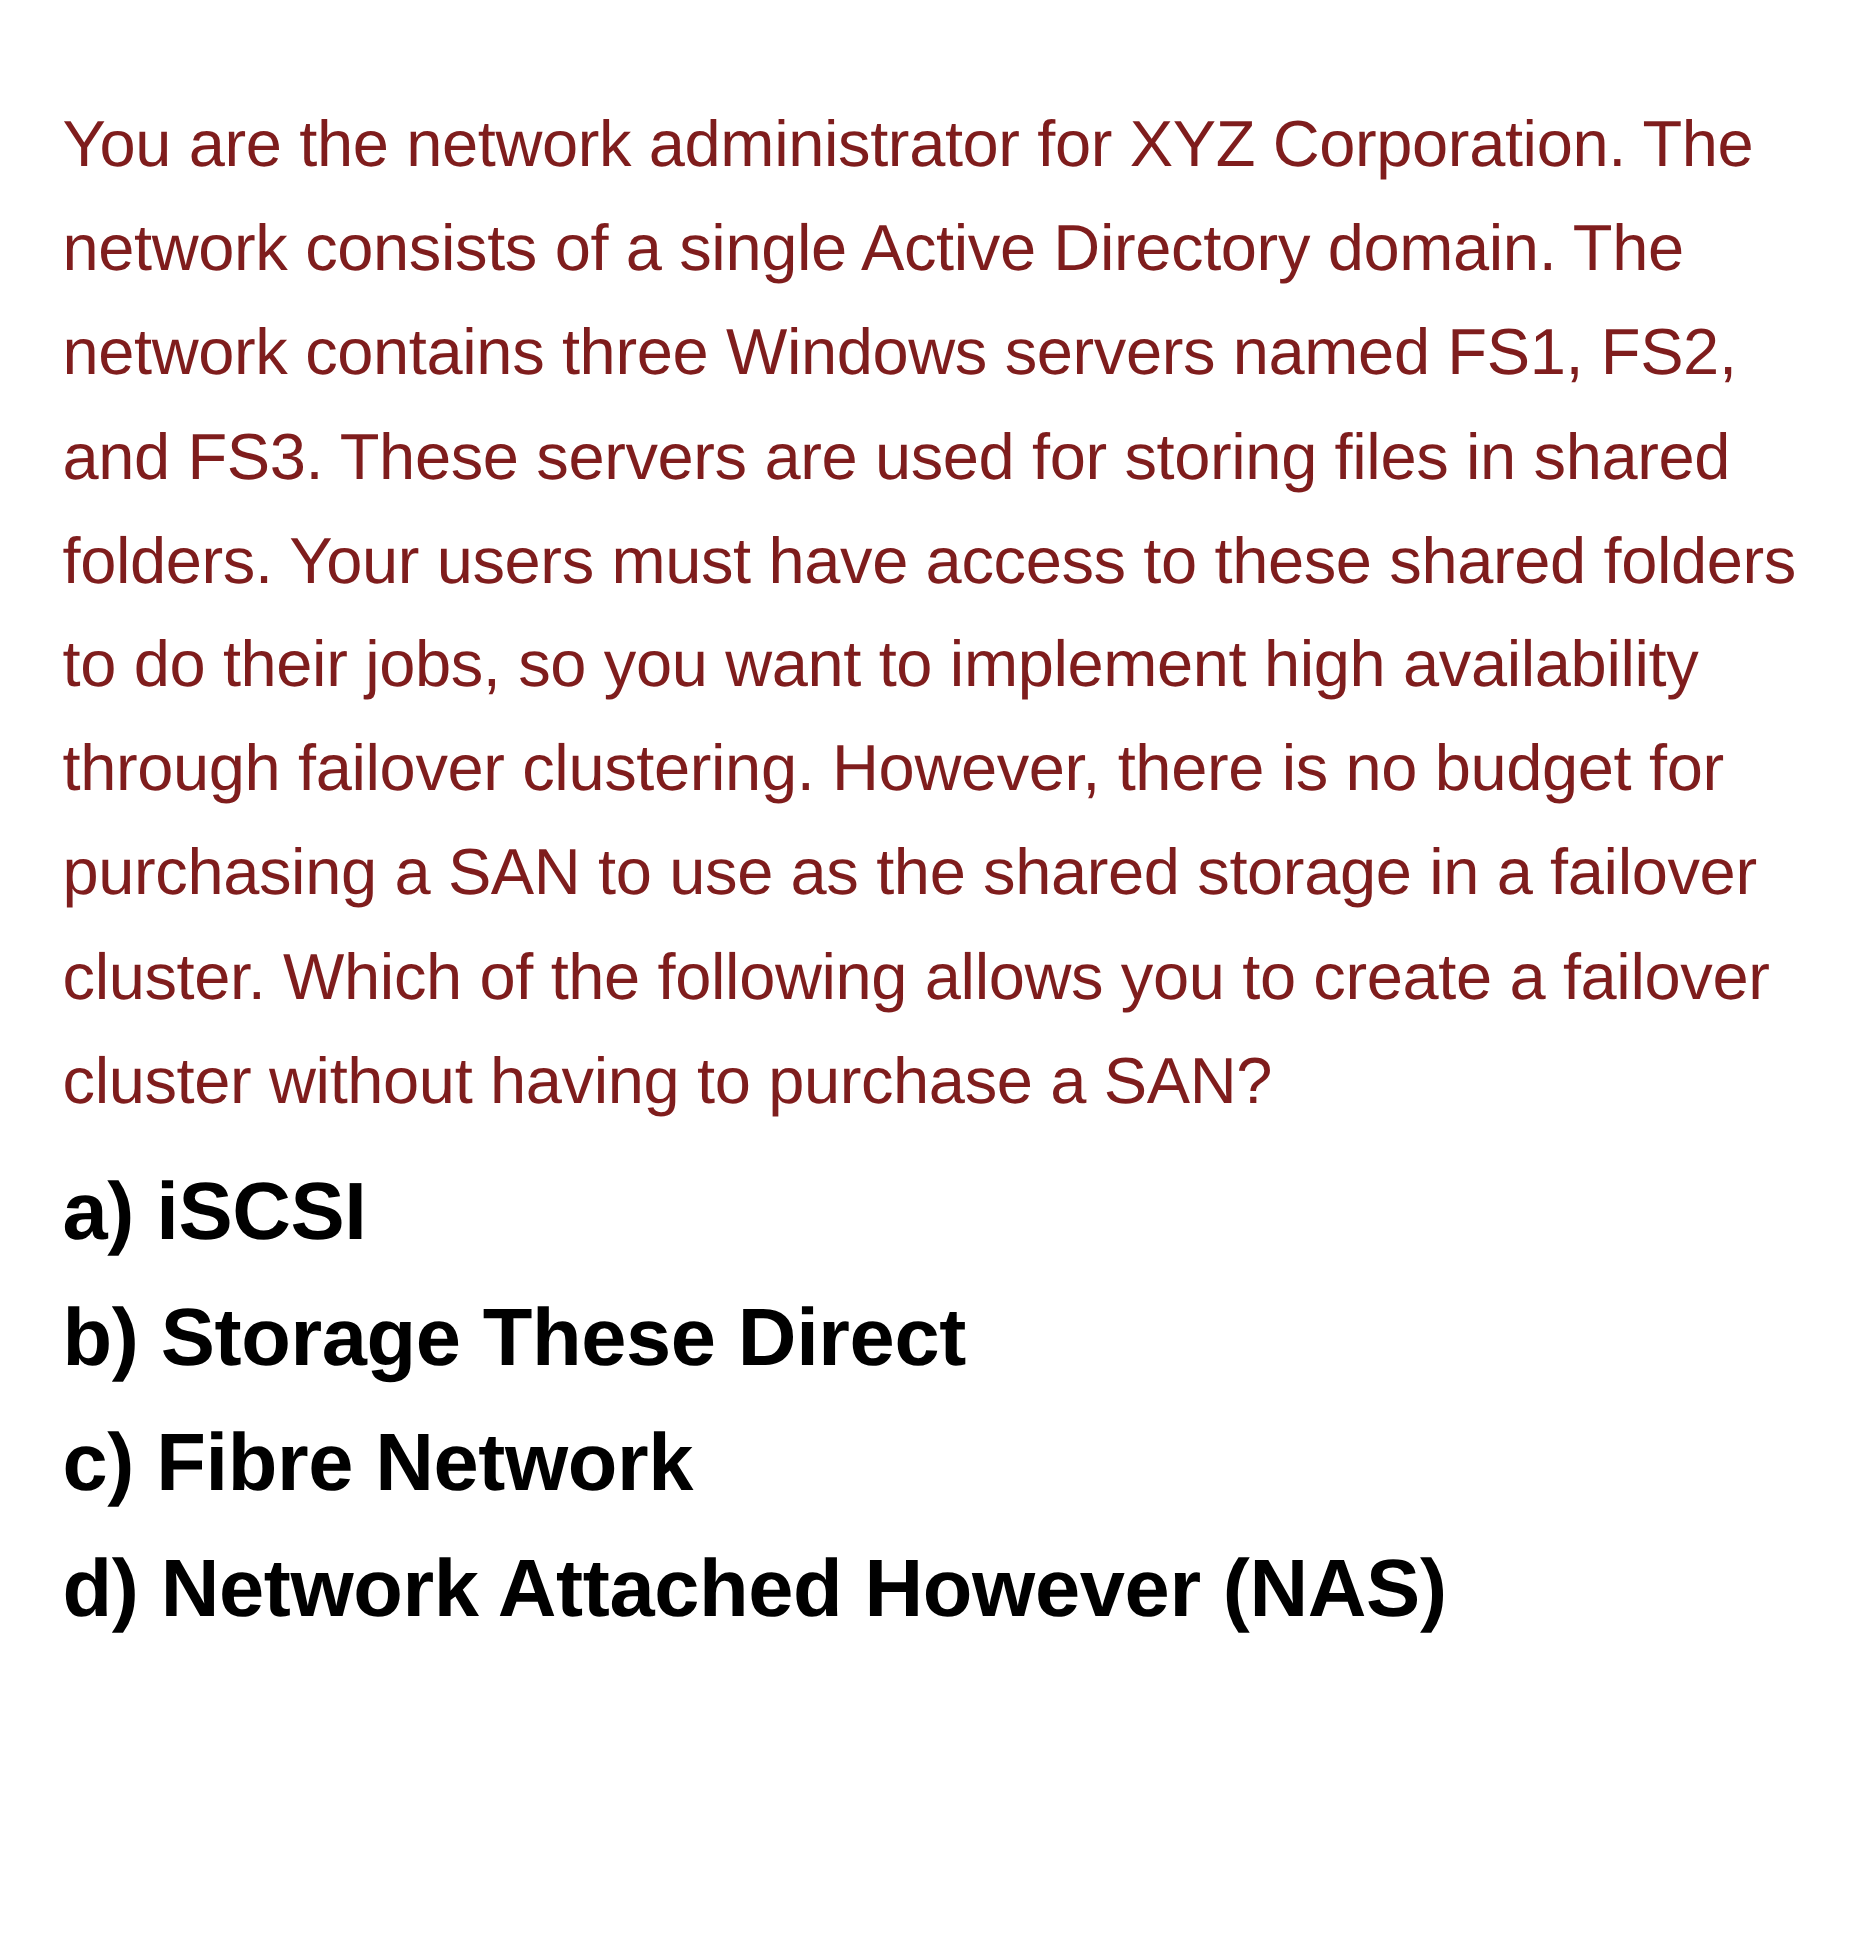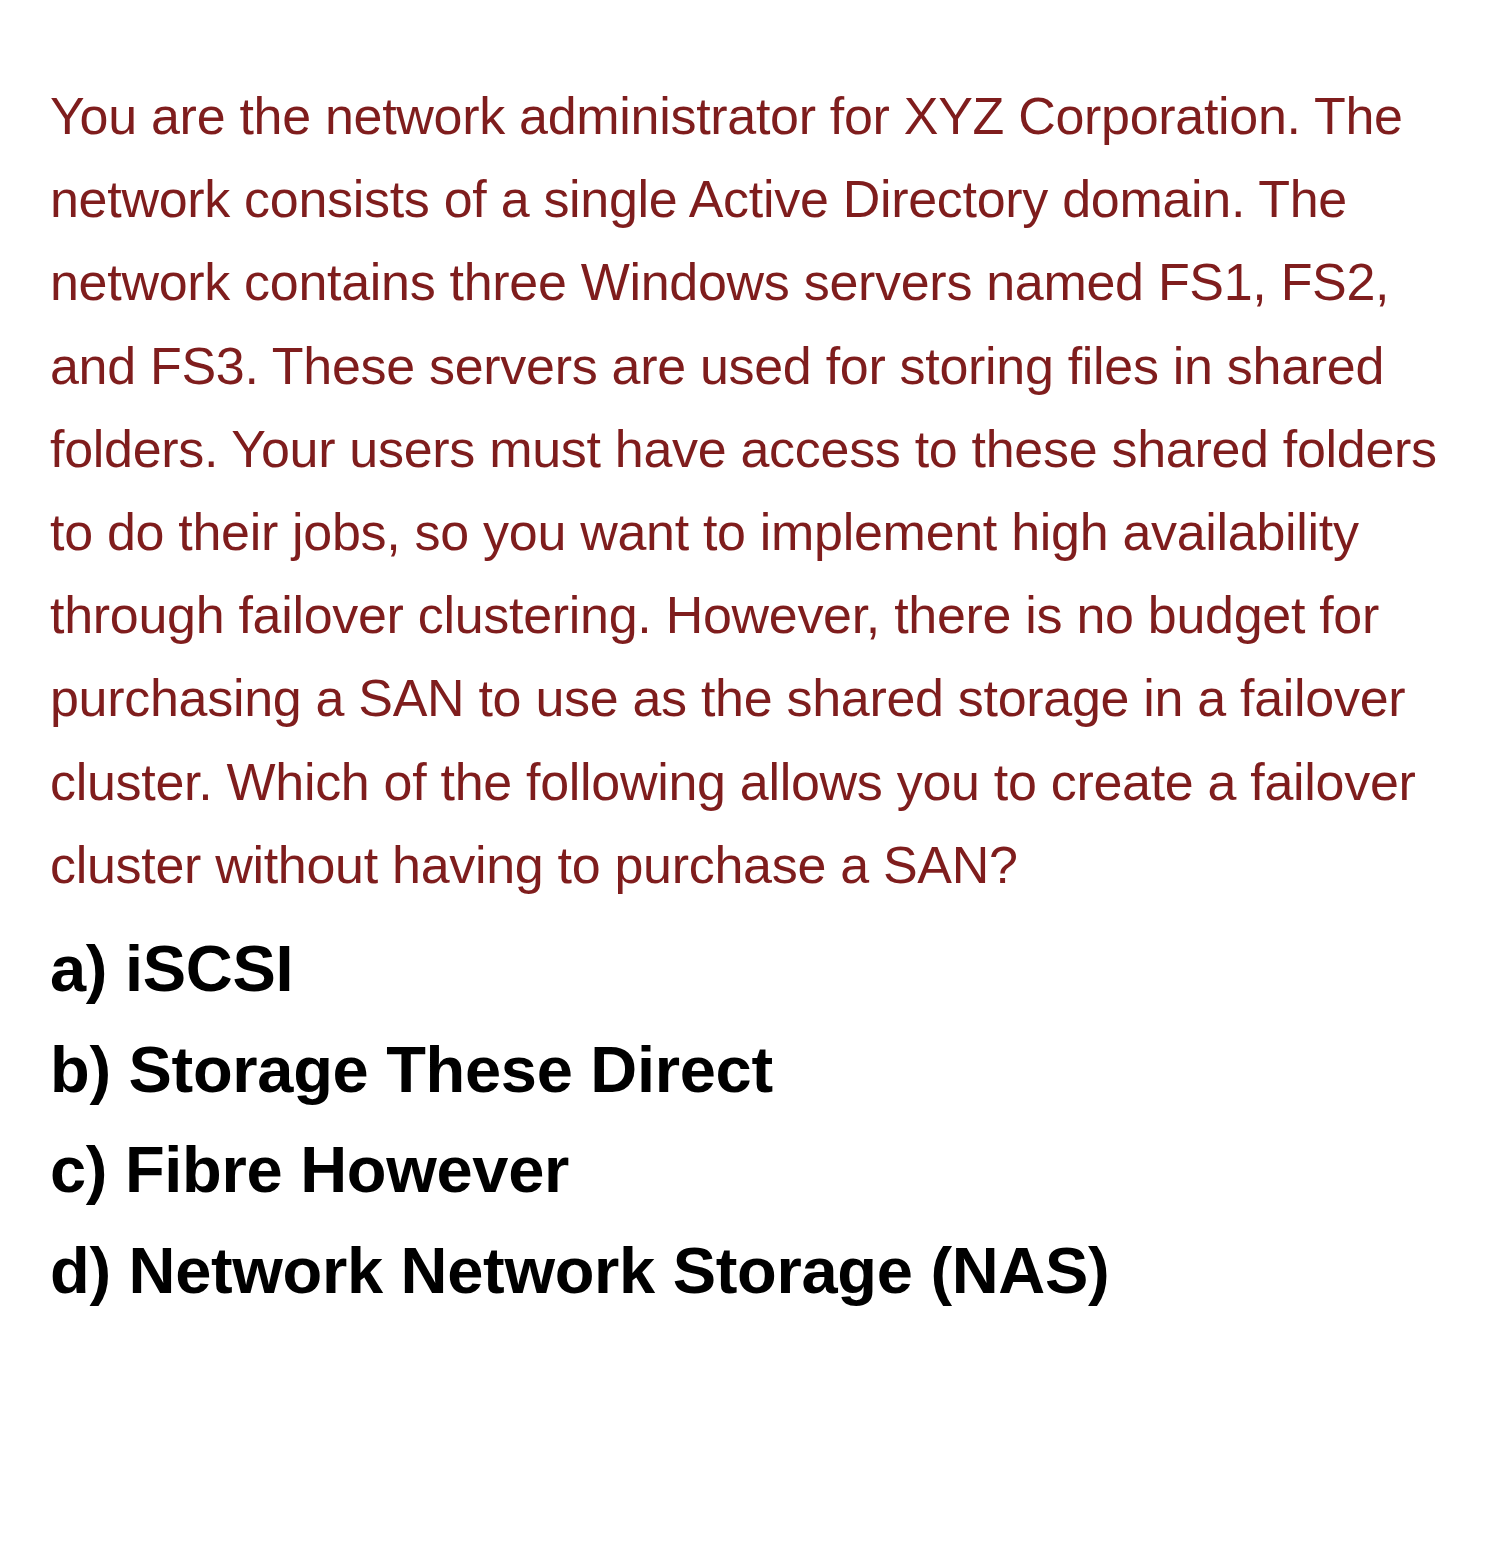--- a/index.html
+++ b/index.html
@@ -38,16 +38,16 @@
     }
   </style>
 </head>
 <body>
 
 <div class="question-container">
   <p class="question-text">You are the network administrator for XYZ Corporation. The network consists of a single Active Directory domain. The network contains three Windows servers named FS1, FS2, and FS3. These servers are used for storing files in shared folders. Your users must have access to these shared folders to do their jobs, so you want to implement high availability through failover clustering. However, there is no budget for purchasing a SAN to use as the shared storage in a failover cluster. Which of the following allows you to create a failover cluster without having to purchase a SAN?</p>
   <div class="options-container">
     <div class="option">a) iSCSI</div>
     <div class="option">b) Storage These Direct</div>
-    <div class="option">c) Fibre However</div>
-    <div class="option">d) Network Network Storage (NAS)</div>
+    <div class="option">c) Fibre Network</div>
+    <div class="option">d) Network Attached However (NAS)</div>
   </div>
 </div>
 
 </body></html>

